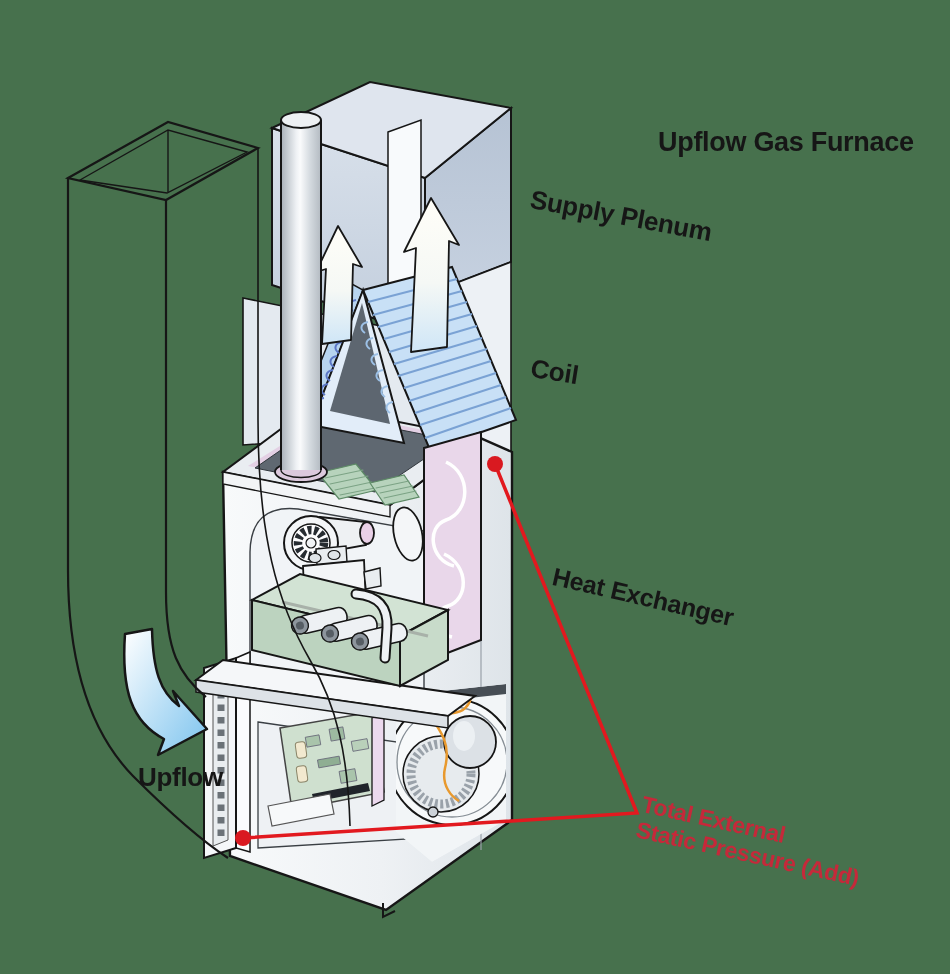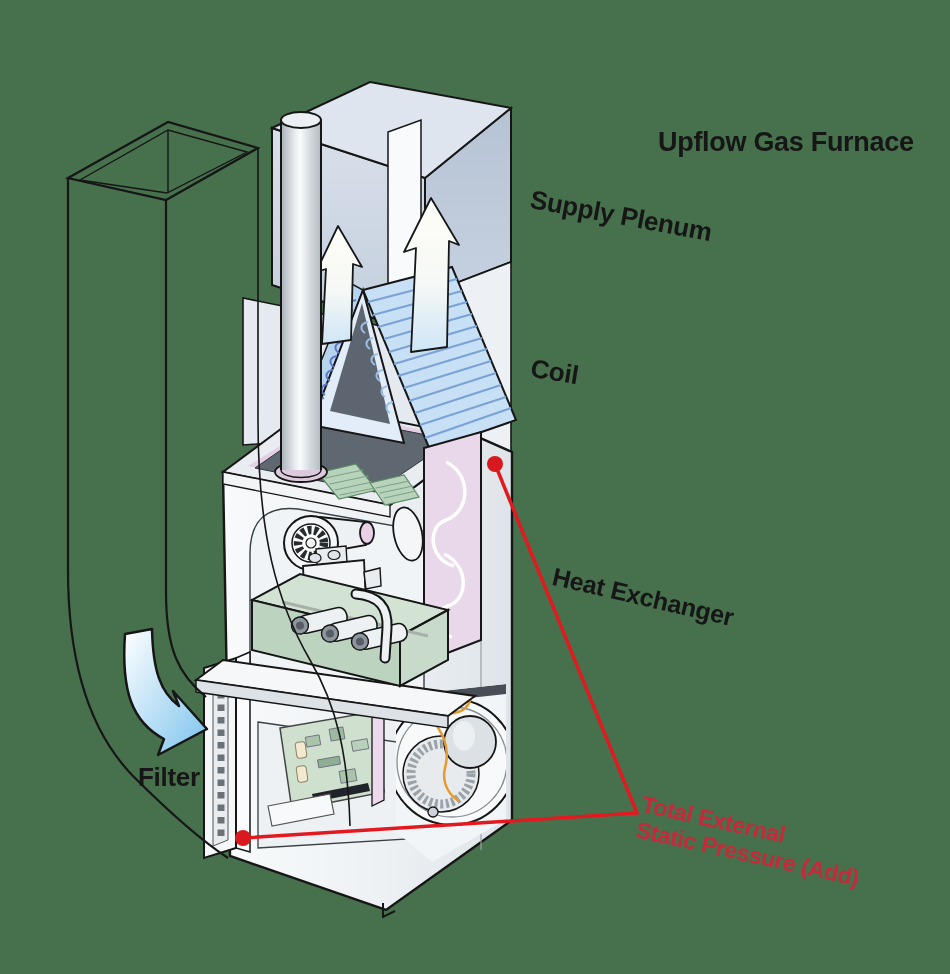--- a/index.html
+++ b/index.html
@@ -253,19 +253,19 @@
     <polyline points="495,464 637,813 243,838" fill="none" stroke="#e2191f" stroke-width="3.5"></polyline>
     <circle cx="495" cy="464" r="8" fill="#d91920"></circle>
     <circle cx="243" cy="838" r="8" fill="#d91920"></circle>
   </g>
 </svg>
 
 <div class="label lbl-title">Upflow Gas Furnace</div>
 <div class="label lbl-plenum">Supply Plenum</div>
 <div class="label lbl-coil">Coil</div>
 <div class="label lbl-hx">Heat Exchanger</div>
-<div class="label lbl-filter">Filter</div>
+<div class="label lbl-filter">Upflow</div>
 <div class="label lbl-tesp">
   <div>Total External</div>
   <div>Static Pressure (Add)</div>
 </div>
 
 </div>
 
 </body></html>

